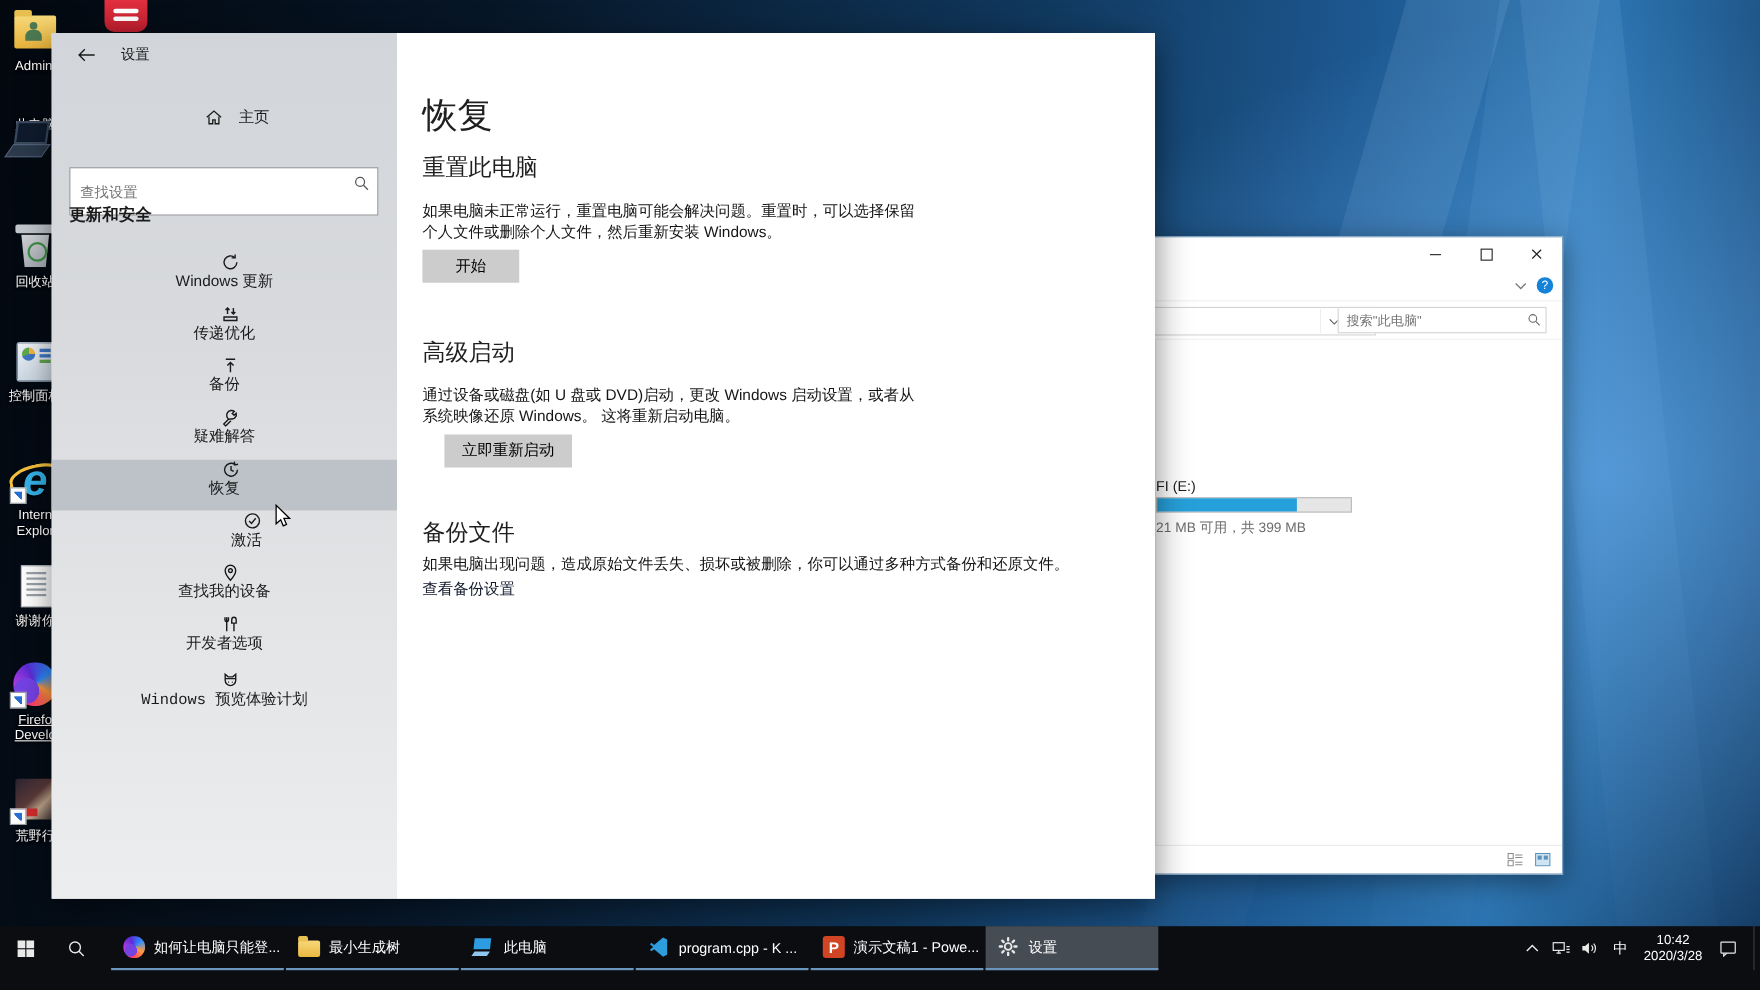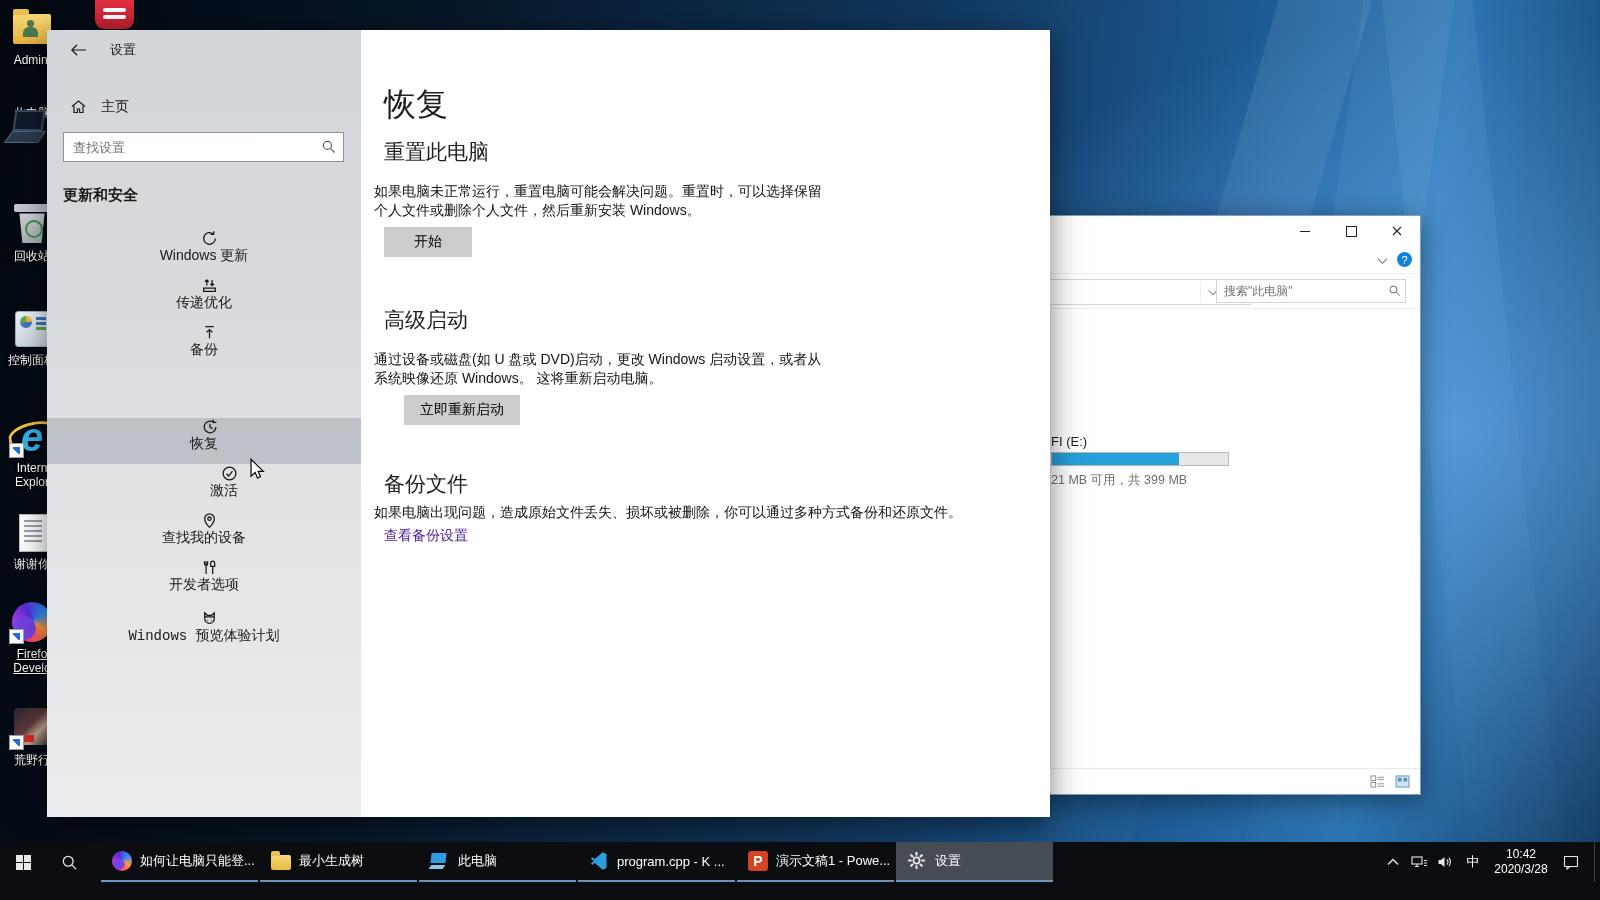--- a/index.html
+++ b/index.html
@@ -78,39 +78,39 @@
     display:flex;align-items:center;justify-content:flex-end;gap:10px;padding-right:10px;}
   
   #settings{position:absolute;left:47px;top:30px;width:1003px;height:787px;z-index:3;
     box-shadow:0 8px 30px rgba(0,0,0,.5);background:#fff;}
   #sb{position:absolute;left:0;top:0;width:314px;height:100%;
     background:linear-gradient(180deg,#d2d5da 0%,#d8dadd 35%,#e4e5e7 70%,#ecedee 100%);}
   #sw-back{position:absolute;left:16px;top:9px;width:30px;height:22px;display:flex;align-items:center;justify-content:center;}
   #sw-title{position:absolute;left:63px;top:11px;font-size:13px;color:#1a1a1a;}
   #sw-ctls{position:absolute;right:0;top:0;height:36px;display:flex;}
   #sw-ctls .tbn{height:36px;}
-  #sb-home{position:absolute;left:0;top:60px;width:100%;height:34px;display:flex;align-items:center;}
+  #sb-home{position:absolute;left:0;top:60px;width:100%;height:34px;display:flex;align-items:center;justify-content:center;}
   #sb-home .hicon{margin:0 14px 0 23px;display:flex;}
   #sb-home .hlabel{font-size:14px;color:#1a1a1a;}
-  #sb-search{position:absolute;left:16px;top:102px;width:281px;height:30px;}
+  #sb-search{position:absolute;left:16px;top:122px;width:281px;height:44px;}
   #sb-search input{width:100%;height:100%;box-sizing:border-box;background:#fff;border:1px solid #8f9399;
     font-size:13px;font-family:inherit;color:#333;padding:0 30px 0 9px;outline:none;}
   #sb-search svg{position:absolute;right:8px;top:7px;}
   #sb-cat{position:absolute;left:16px;top:156px;font-size:15px;font-weight:bold;color:#1a1a1a;}
   .nav-item{position:absolute;left:0;width:100%;height:46px;display:flex;align-items:center;flex-direction:column;}
   .nav-item.selected{background:#bdc2c8;}
   .nav-ic{margin:0 13px 0 23px;display:flex;width:18px;justify-content:center;}
   .nav-label{font-size:14px;color:#1a1a1a;}
   #main{position:absolute;left:314px;top:0;right:0;bottom:0;background:#fff;}
   #pg-title{position:absolute;left:23px;top:53px;font-size:32px;font-weight:400;color:#1f1f1f;}
   .sec-h{position:absolute;left:23px;font-size:21px;color:#1f1f1f;}
-  .body-t{position:absolute;left:13px;font-size:14px;color:#141414;line-height:18.5px;}
+  .body-t{position:absolute;left:23px;font-size:14px;color:#141414;line-height:18.5px;}
   .gbtn{position:absolute;left:23px;height:30px;background:#cccccc;border:none;font-size:14px;
     font-family:inherit;color:#000;padding:0 16px;}
-  #bk-link{position:absolute;left:23px;top:497px;font-size:14px;color:#4c1d95;text-decoration:none;}
+  #bk-link{position:absolute;left:23px;top:497px;font-size:14px;color:#0f172a;text-decoration:none;}
   
   #taskbar{position:absolute;left:0;top:842px;width:1600px;height:58px;background:#0b0d11;z-index:4;
     display:flex;align-items:flex-start;}
   .tb-sq{width:46px;height:40px;display:flex;align-items:center;justify-content:center;}
   .winlogo{display:grid;grid-template-columns:7px 7px;grid-template-rows:7px 7px;gap:1px;}
   .winlogo i{background:#e9e9e9;}
   .tb-app{width:157px;height:40px;display:flex;align-items:center;gap:8px;padding-left:11px;box-sizing:border-box;
     color:#fff;font-size:13px;border-bottom:2px solid #6a96bd;margin-right:2px;}
   .tb-app.active{background:#454c54;}
   .tb-app .lbl{white-space:nowrap;overflow:hidden;max-width:118px;}
@@ -315,20 +315,29 @@
         <span class="nav-label">传递优化</span>
       </div>
       <div class="nav-item" style="top:294px;">
         <span class="nav-ic">
           <svg width="17" height="17" viewBox="0 0 16 16" fill="none" stroke="#1a1a1a" stroke-width="1.2">
               <path d="M4 2.5h8M8 13.5V5.2M5.3 7.8L8 5.2l2.7 2.6"></path>
             </svg>
           </span>
         <span class="nav-label">备份</span>
       </div>
+      <div class="nav-item" style="top:341px;">
+        <span class="nav-ic">
+          <svg width="17" height="17" viewBox="0 0 16 16" fill="none" stroke="#1a1a1a" stroke-width="1.2">
+              <path d="M6.8 9.2L2.3 13.7l1.6 1.6 4.5-4.5"></path>
+              <path d="M6.5 9.5A3.8 3.8 0 0 1 11.3 2.8L9.5 4.6l1.6 1.6 1.8-1.8A3.8 3.8 0 0 1 8.4 9.2z"></path>
+            </svg>
+          </span>
+        <span class="nav-label">疑难解答</span>
+      </div>
       <div class="nav-item selected" style="top:388px;">
         <span class="nav-ic">
           <svg width="17" height="17" viewBox="0 0 16 16" fill="none" stroke="#1a1a1a" stroke-width="1.2">
               <path d="M14 8.5a5.5 5.5 0 1 1-2.2-4.4"></path>
               <path d="M11.3 1.6l.5 2.7 2.7-.5"></path>
               <path d="M8.5 5.3V8.8l2.3 1.2"></path>
             </svg>
           </span>
         <span class="nav-label">恢复</span>
       </div>

